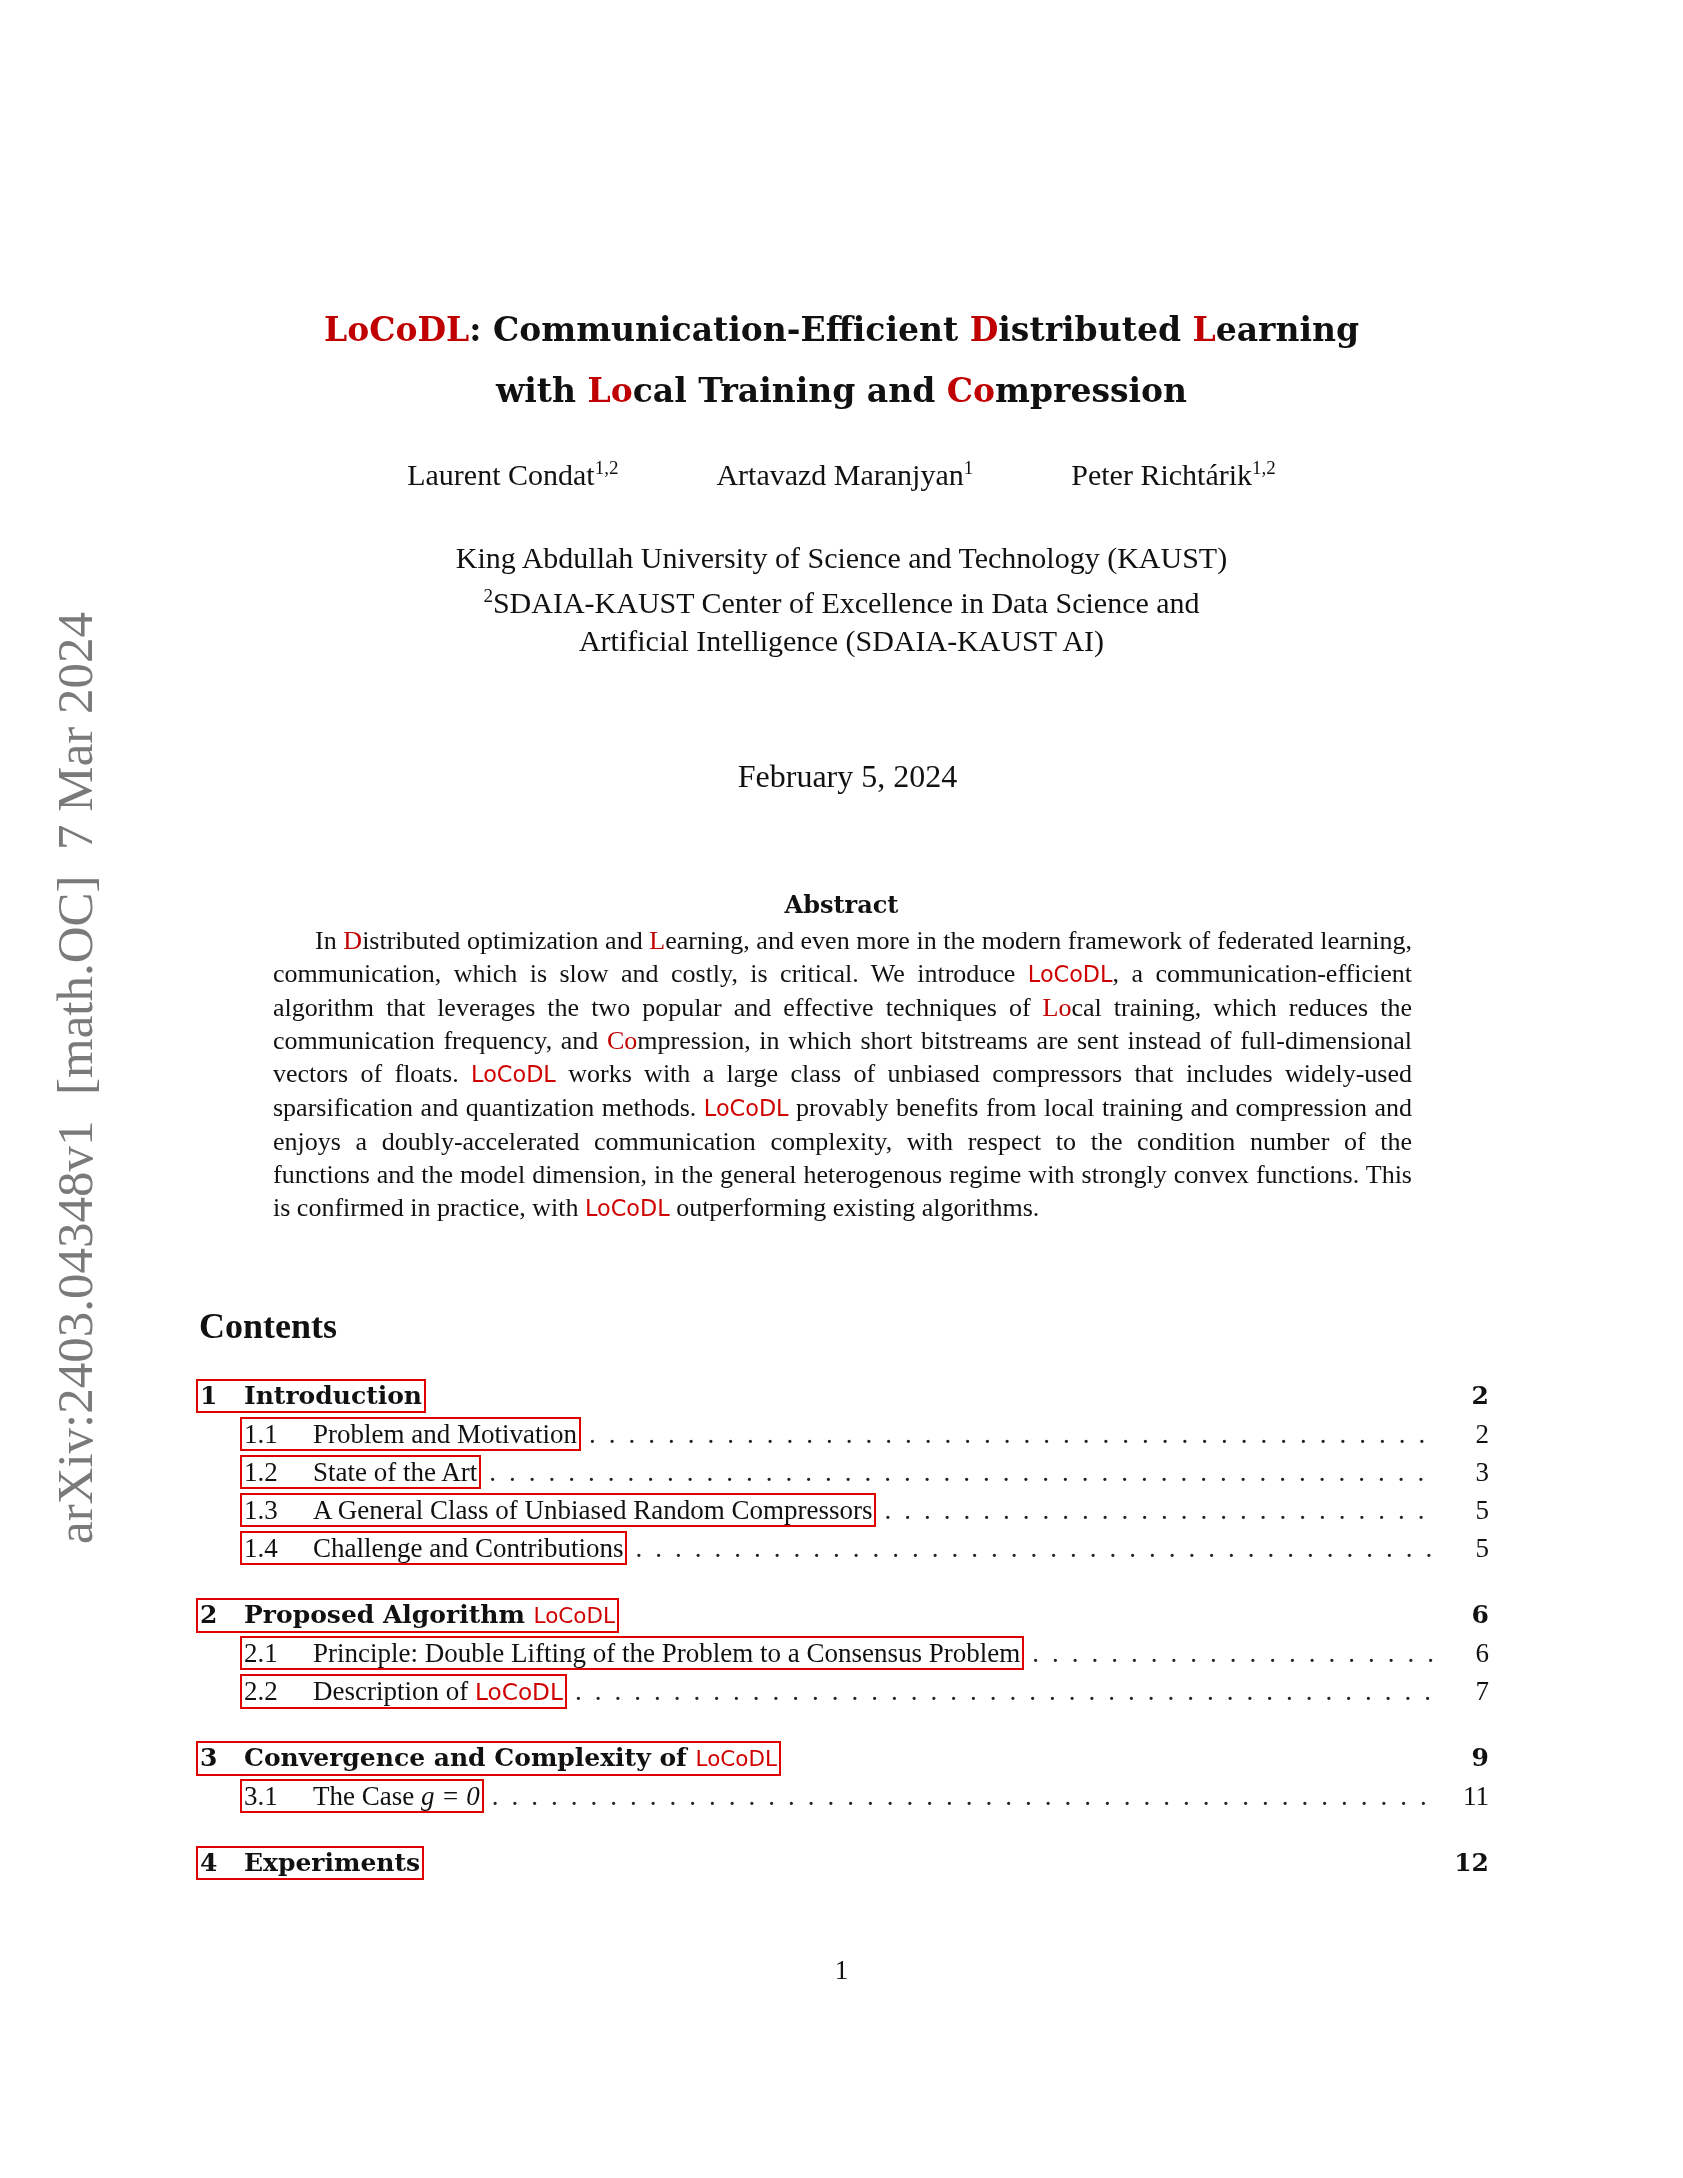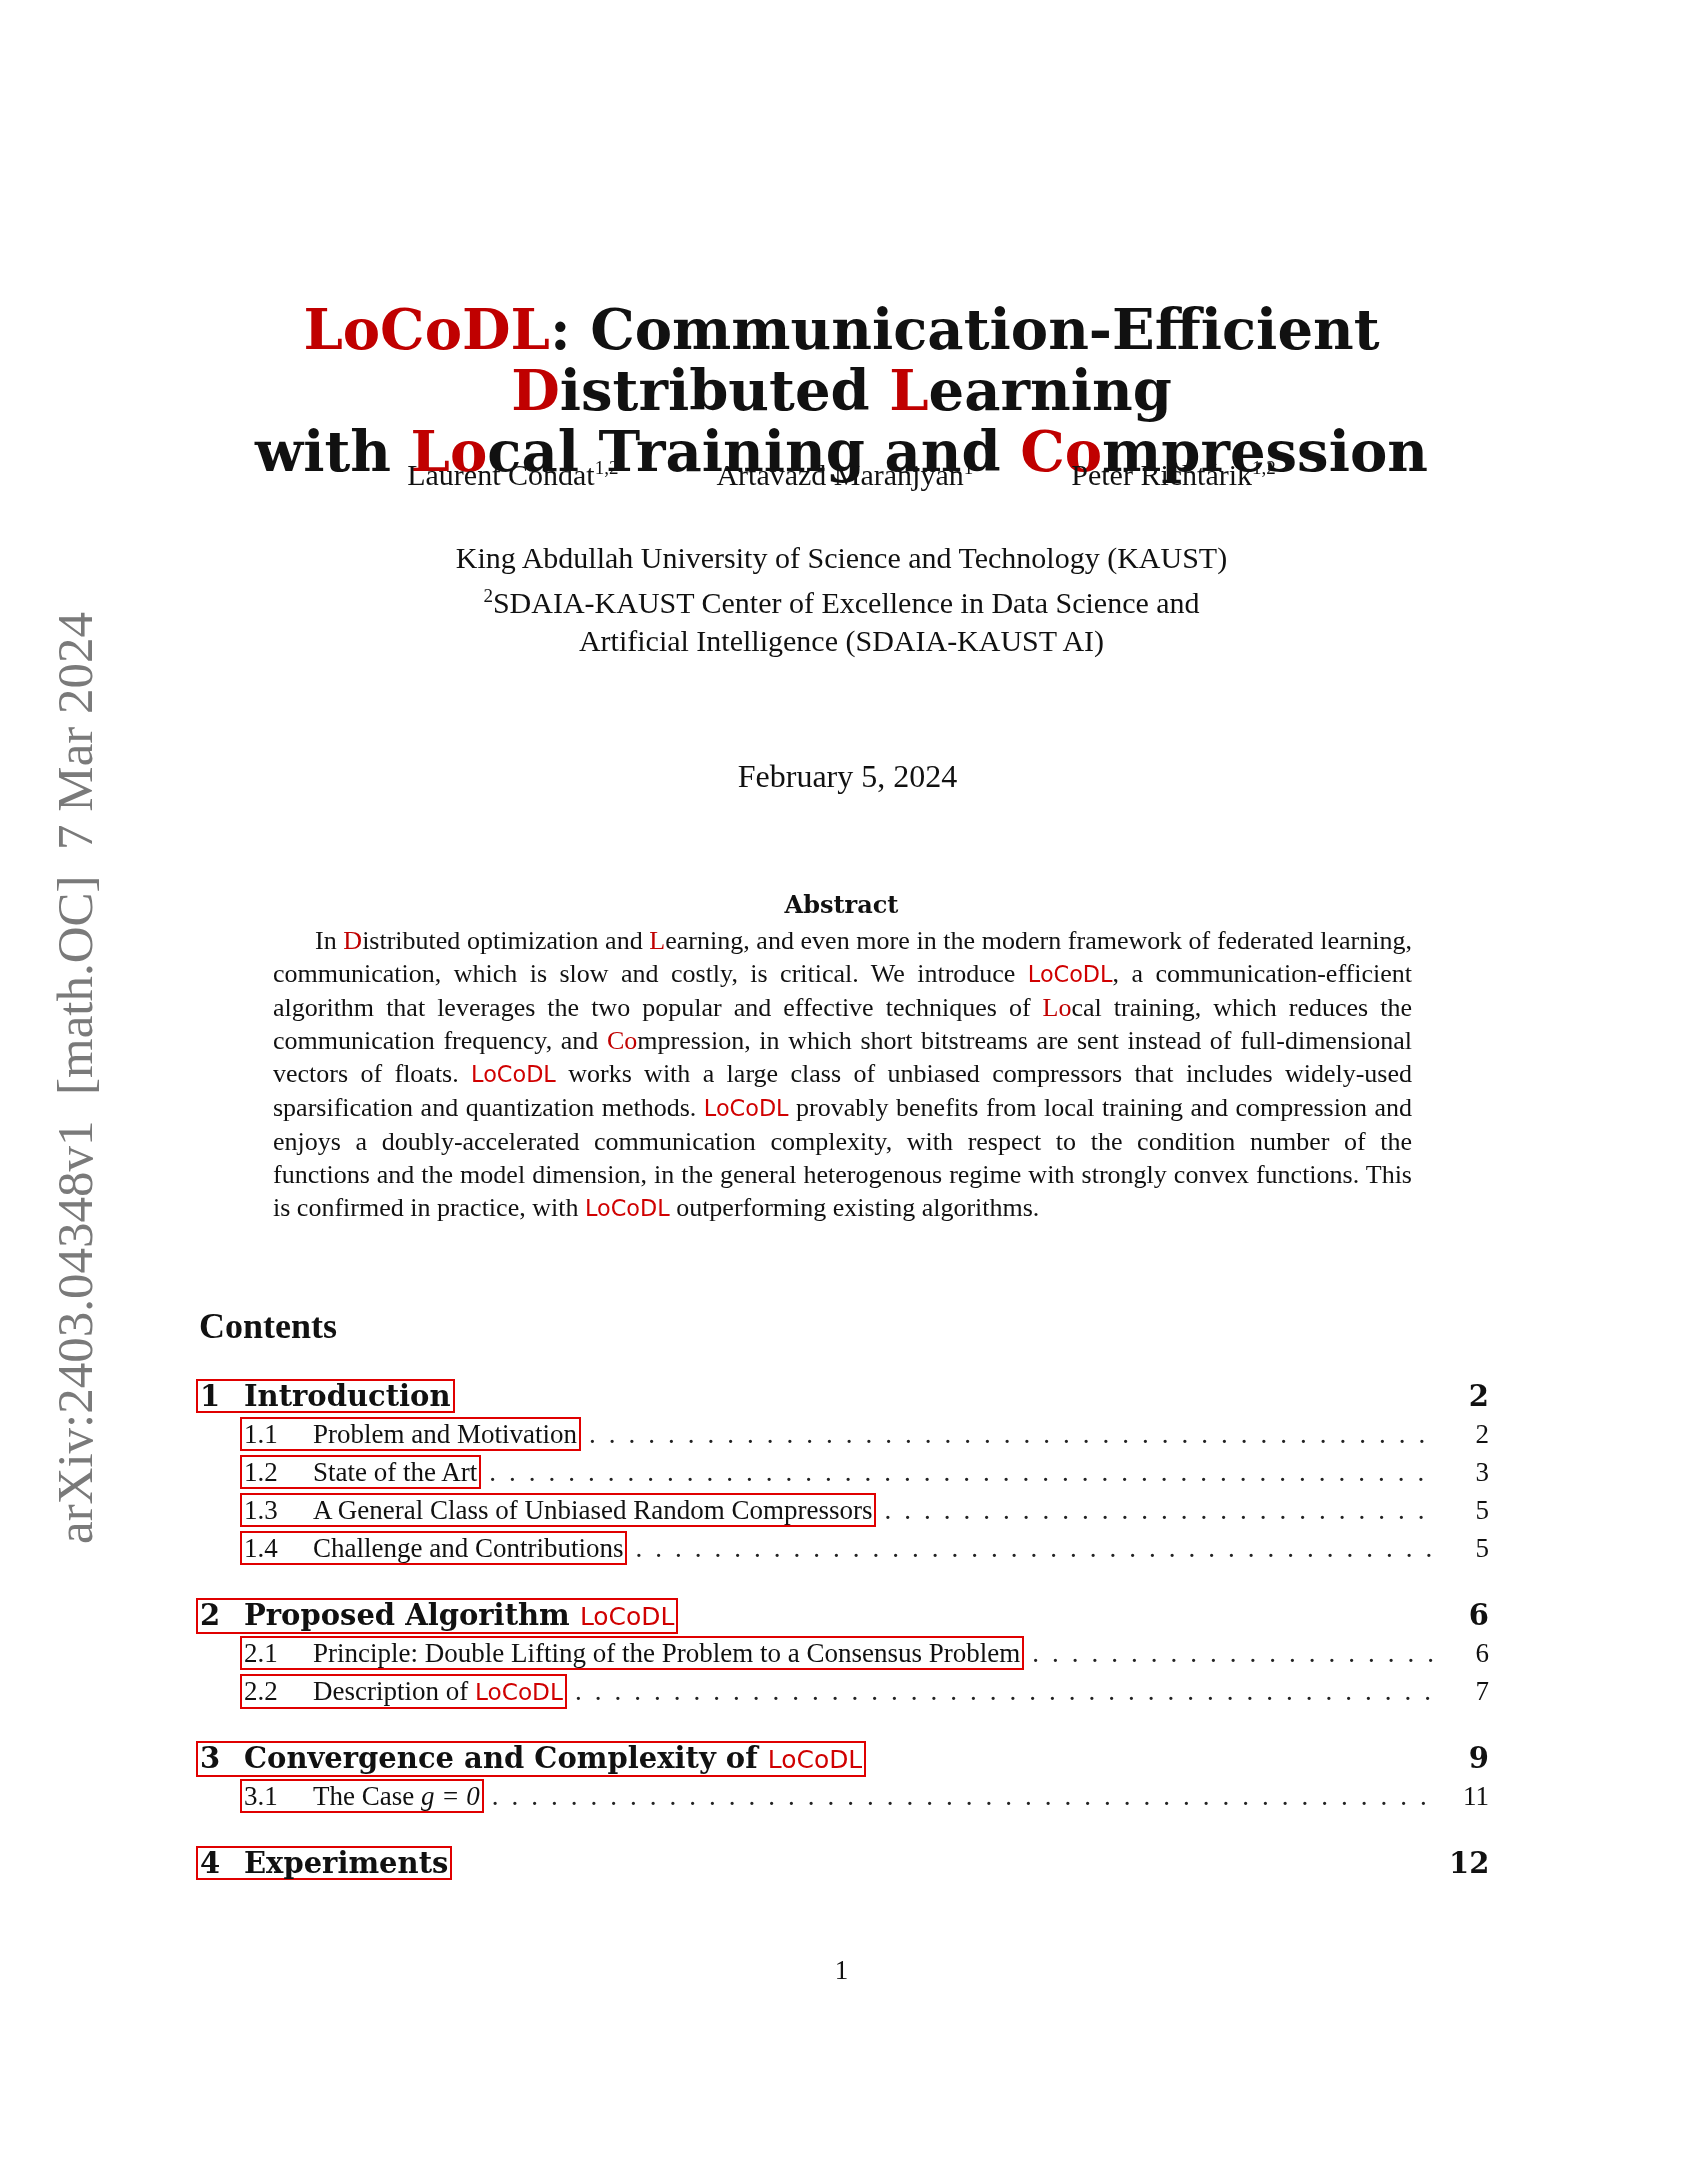--- a/index.html
+++ b/index.html
@@ -12,21 +12,21 @@
 
   #arxiv-stamp {
     position: absolute; left: 46px; top: 1544px;
     transform-origin: 0 0; transform: rotate(-90deg);
     font-family: "Liberation Serif", "DejaVu Serif", serif;
     font-size: 51px; color: #7a7a7a; white-space: pre; letter-spacing: 0px;
   }
 
   .title {
     position: absolute; left: 178px; width: 1327px; top: 299px;
-    text-align: center; font-weight: bold; font-size: 56px; line-height: 61px;
+    text-align: center; font-weight: bold; font-size: 33px; line-height: 61px;
     font-family: "DejaVu Serif", serif;
   }
   .authors {
     position: absolute; left: 198px; width: 1287px; top: 457px;
     display: flex; justify-content: center; gap: 98px;
     font-size: 30px; font-family: "Liberation Serif", serif;
   }
   .authors sup { font-size: 19px; }
   .affil {
     position: absolute; left: 198px; width: 1287px; top: 539px;
@@ -49,21 +49,21 @@
     font-family: "Liberation Serif", serif;
   }
   .abstract-body p { margin: 0; text-indent: 42px; }
 
   .contents-title {
     position: absolute; left: 199px; top: 1305px;
     font-weight: bold; font-size: 36px; font-family: Liberation Serif, serif;
   }
   .toc { position: absolute; left: 196px; width: 1293px; top: 1379px; }
   .toc-row { position: relative; display: flex; align-items: baseline; height: 38px; }
-  .toc-row.section { font-weight: bold; font-size: 29px; font-family: "DejaVu Serif", serif; }
+  .toc-row.section { font-weight: bold; font-size: 25px; font-family: "DejaVu Serif", serif; }
   .toc-row.sub { font-size: 27px; font-family: "Liberation Serif", serif; padding-left: 44px; }
   .toc-row.gap-before { margin-top: 29px; }
   .toc-link {
     border: 2px solid #e00000; padding: 0 2px; white-space: nowrap;
     line-height: 30px; display: inline-block;
   }
   .toc-num { display: inline-block; width: 44px; }
   .toc-row.sub .toc-num { width: 69px; }
   .toc-dots {
     flex: 1; overflow: hidden; white-space: nowrap; margin: 0 10px 0 8px;

